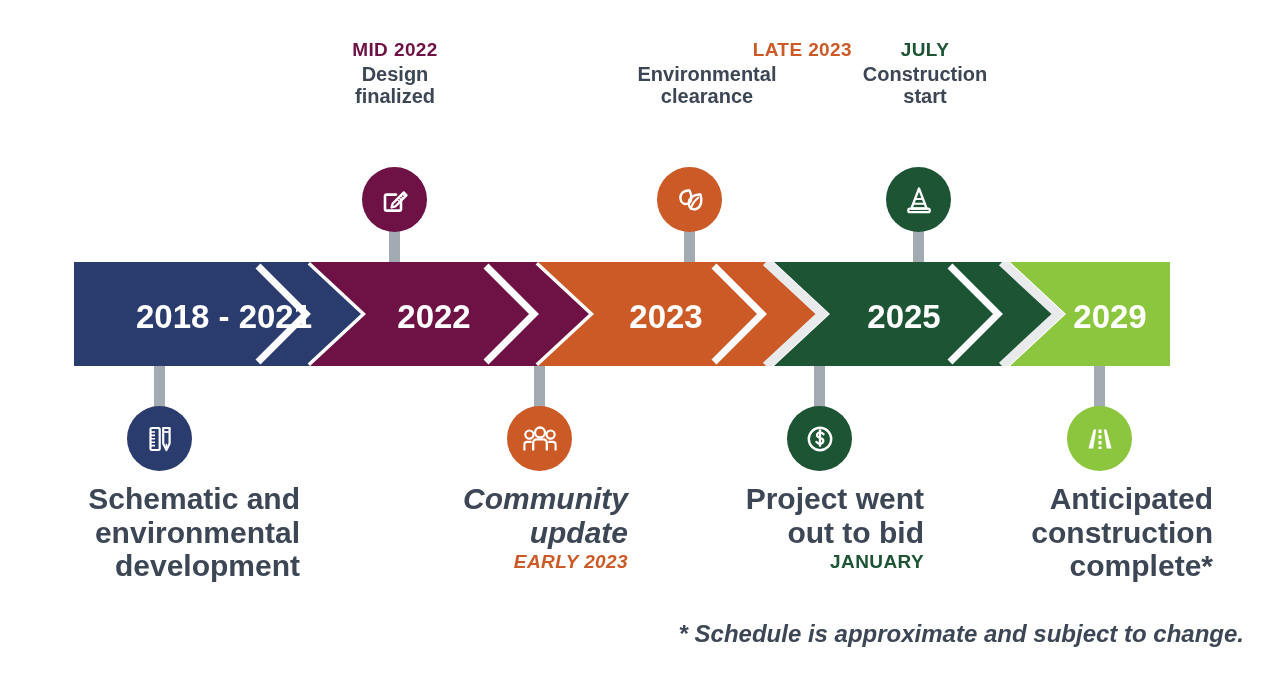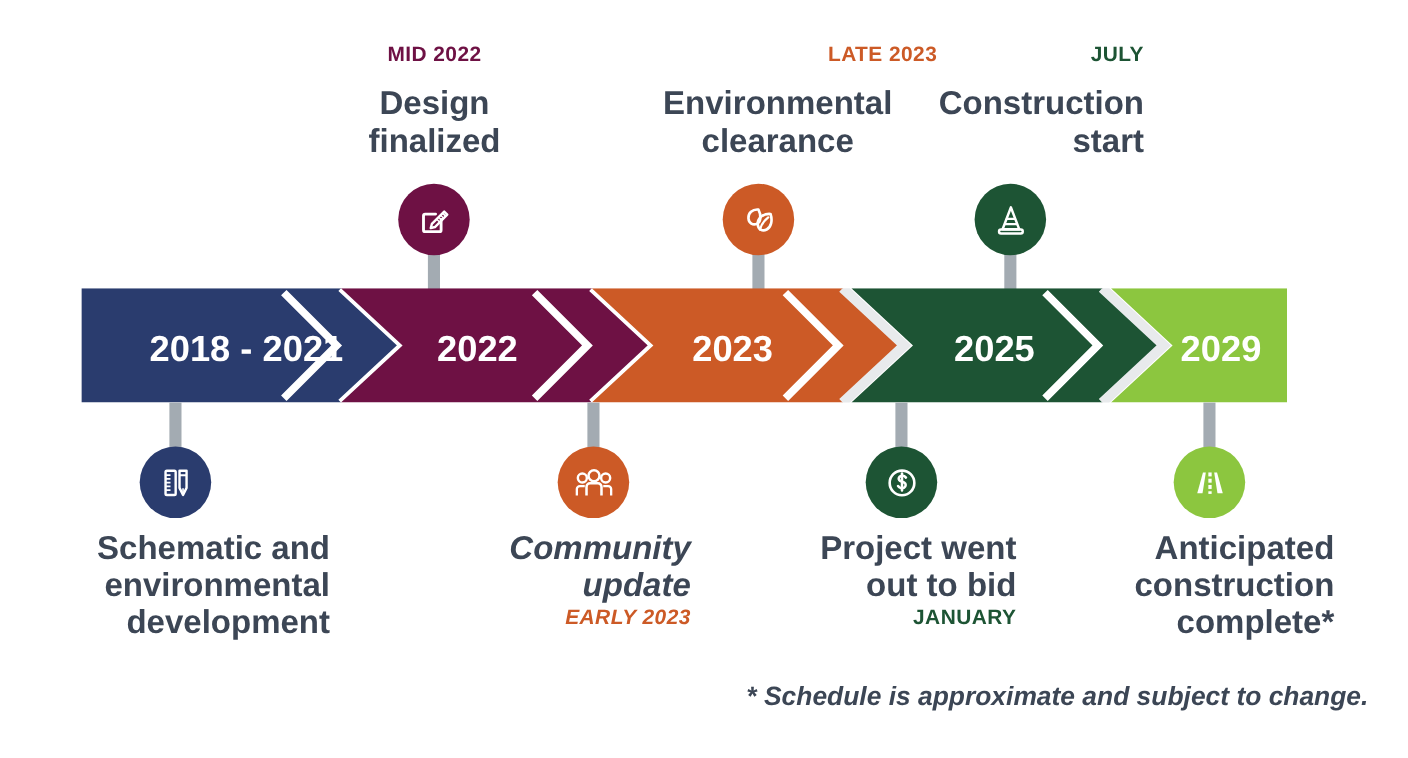--- a/index.html
+++ b/index.html
@@ -16,24 +16,24 @@
   .top-label{
     position:absolute;
     text-align:center;
     line-height:1.05;
   }
   .kicker{
     font-size:19px;
     font-weight:bold;
     letter-spacing:.4px;
     display:block;
-    margin-bottom:18px;
+    margin-bottom:3px;
   }
   .headline{
-    font-size:30px;
+    font-size:20px;
     font-weight:bold;
     color:#3c4655;
     display:block;
     white-space:pre-line;
     line-height:1.12;
   }
 
   
   .stem{
     position:absolute;
@@ -94,21 +94,21 @@
     <span class="headline">Design
 finalized</span>
   </div>
 
   <div class="top-label" style="left:562px;top:40px;width:290px;">
     <span class="kicker" style="color:#cc5a26;text-align:right;">LATE 2023</span>
     <span class="headline">Environmental
 clearance</span>
   </div>
 
-  <div class="top-label" style="left:810px;top:40px;width:230px;text-align:right;">
+  <div class="top-label" style="left:810px;top:40px;width:230px;">
     <span class="kicker" style="color:#1d5434;">JULY</span>
     <span class="headline">Construction
 start</span>
   </div>
 
   <div class="stem" style="left:389px;top:215px;height:55px;"></div>
   <div class="stem" style="left:684px;top:215px;height:55px;"></div>
   <div class="stem" style="left:913px;top:215px;height:55px;"></div>
 
   <div class="icon-badge" style="left:362px;top:167px;width:65px;height:65px;background:#6e1144;">

